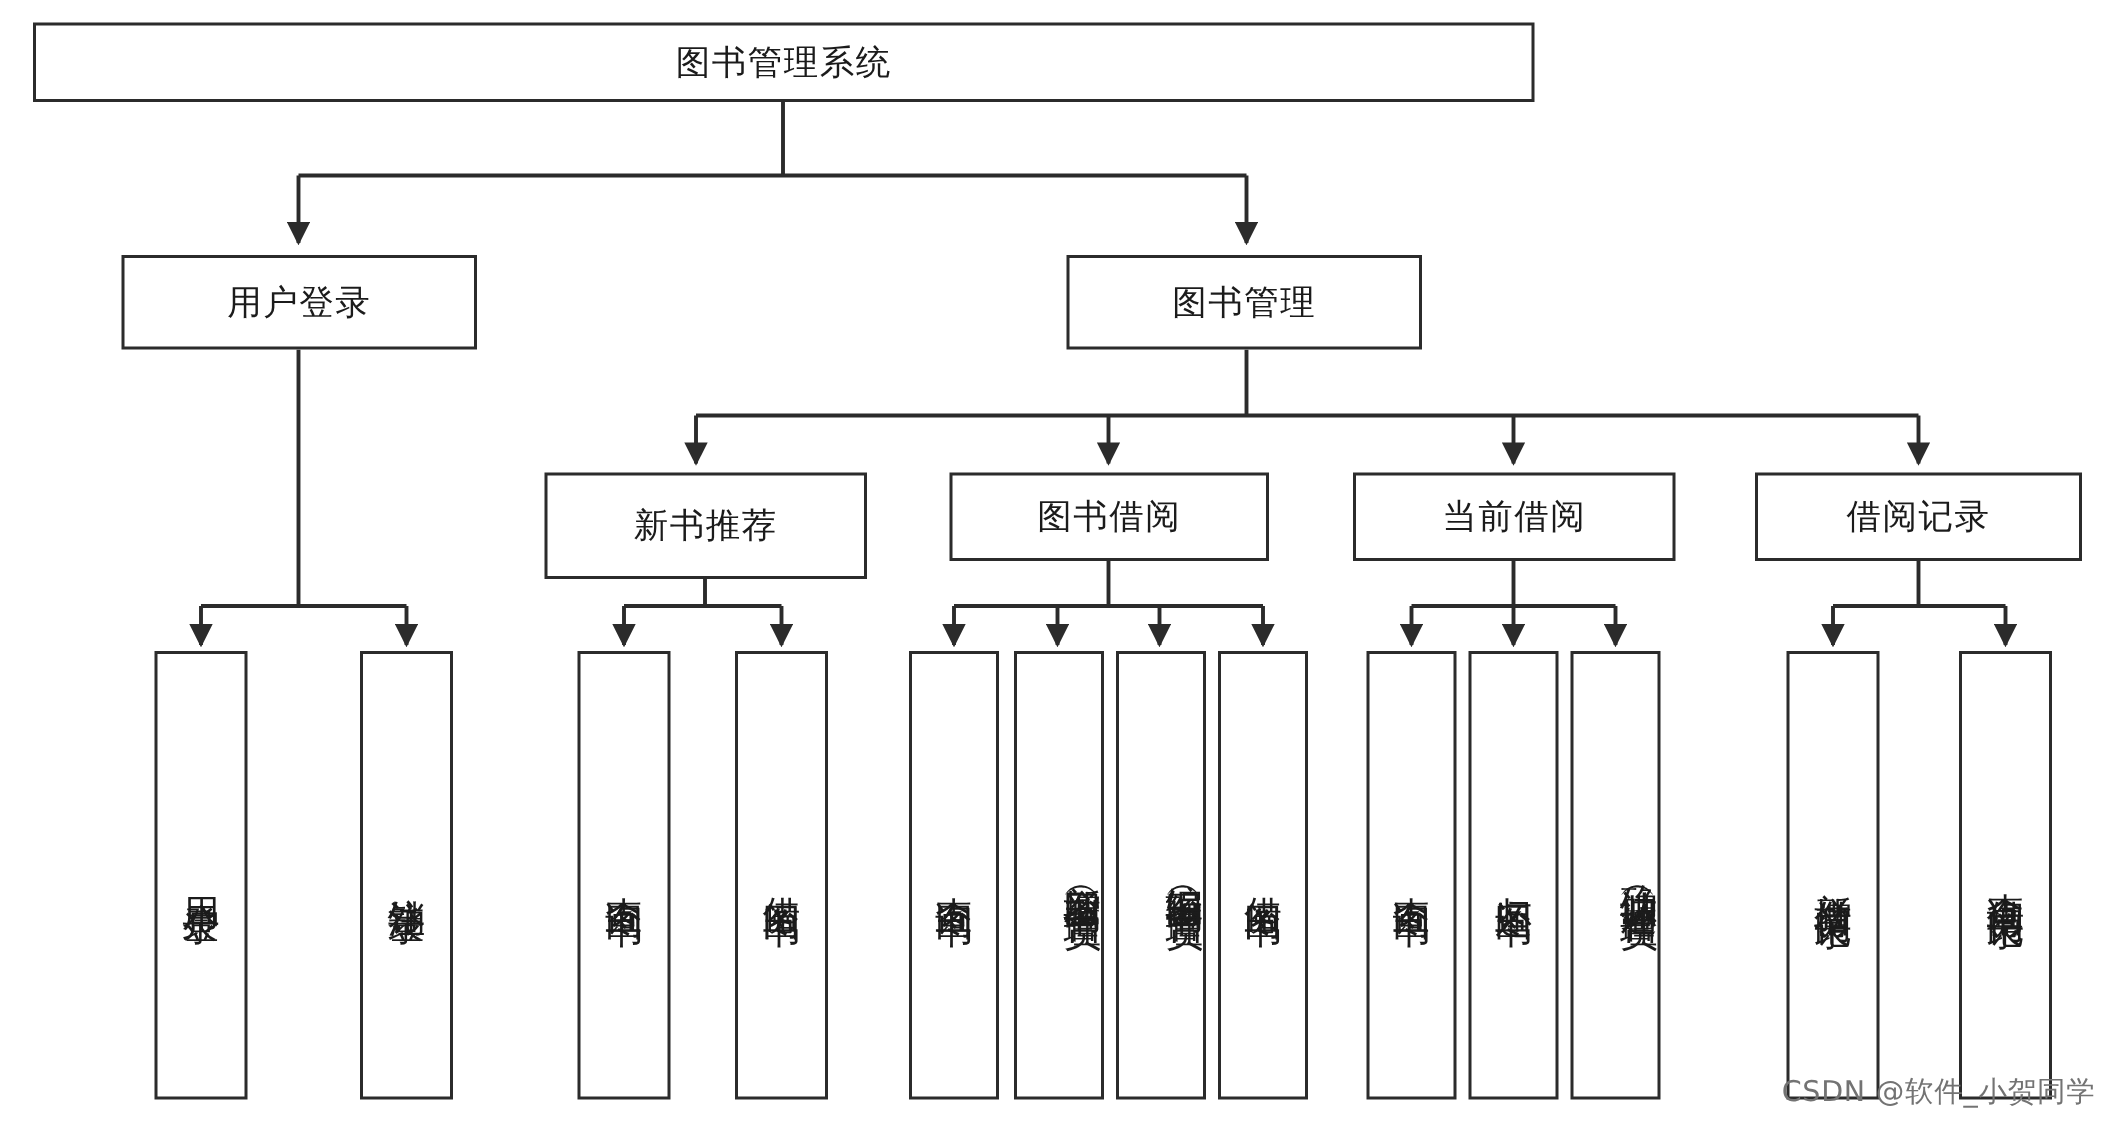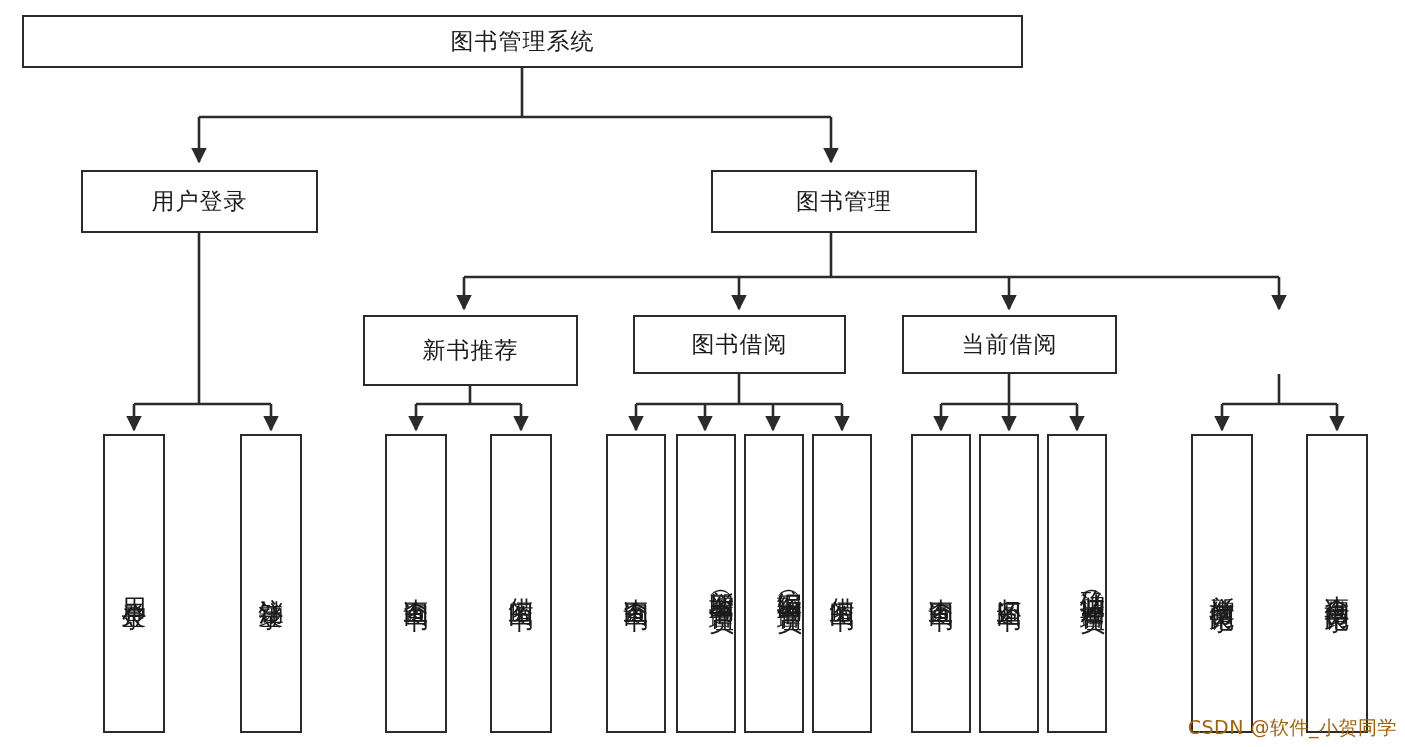--- a/index.html
+++ b/index.html
@@ -54,21 +54,21 @@
     top: 0;
     width: 1405px;
     height: 747px;
     pointer-events: none;
   }
   .watermark {
     position: absolute;
     right: 8px;
     bottom: 6px;
     font-size: 19px;
-    color: #a16207;
+    color: #737373;
     white-space: nowrap;
     letter-spacing: 0.5px;
   }
 </style>
 </head>
 <body>
 
 <div id="canvas">
 
   <svg class="wires" viewBox="0 0 1405 747" xmlns="http://www.w3.org/2000/svg">
@@ -121,32 +121,35 @@
     </g>
   </svg>
 
   <div class="node h" style="left:22px; top:15px; width:1001px; height:53px;">
     <span>图书管理系统</span>
   </div>
 
   <div class="node h" style="left:81px; top:170px; width:237px; height:63px;">
     <span>用户登录</span>
   </div>
-  <div class="node h" style="left:711px; top:170px; width:266px; height:63px;">
+  <div class="node h" style="left:711px; top:170px; width:237px; height:63px;">
     <span>图书管理</span>
   </div>
 
   <div class="node h" style="left:363px; top:315px; width:215px; height:71px;">
     <span>新书推荐</span>
   </div>
   <div class="node h" style="left:902px; top:315px; width:215px; height:59px;">
     <span>当前借阅</span>
   </div>
   <div class="node h" style="left:633px; top:315px; width:213px; height:59px;">
     <span>图书借阅</span>
+  </div>
+  <div class="node h" style="left:1170px; top:315px; width:218px; height:59px;">
+    <span>借阅记录</span>
   </div>
 
   <div class="node v" style="left:103px; top:434px; width:62px; height:299px;">
     <span class="vtext">用户登录</span>
   </div>
   <div class="node v" style="left:240px; top:434px; width:62px; height:299px;">
     <span class="vtext">注销登录</span>
   </div>
 
   <div class="node v" style="left:385px; top:434px; width:62px; height:299px;">

